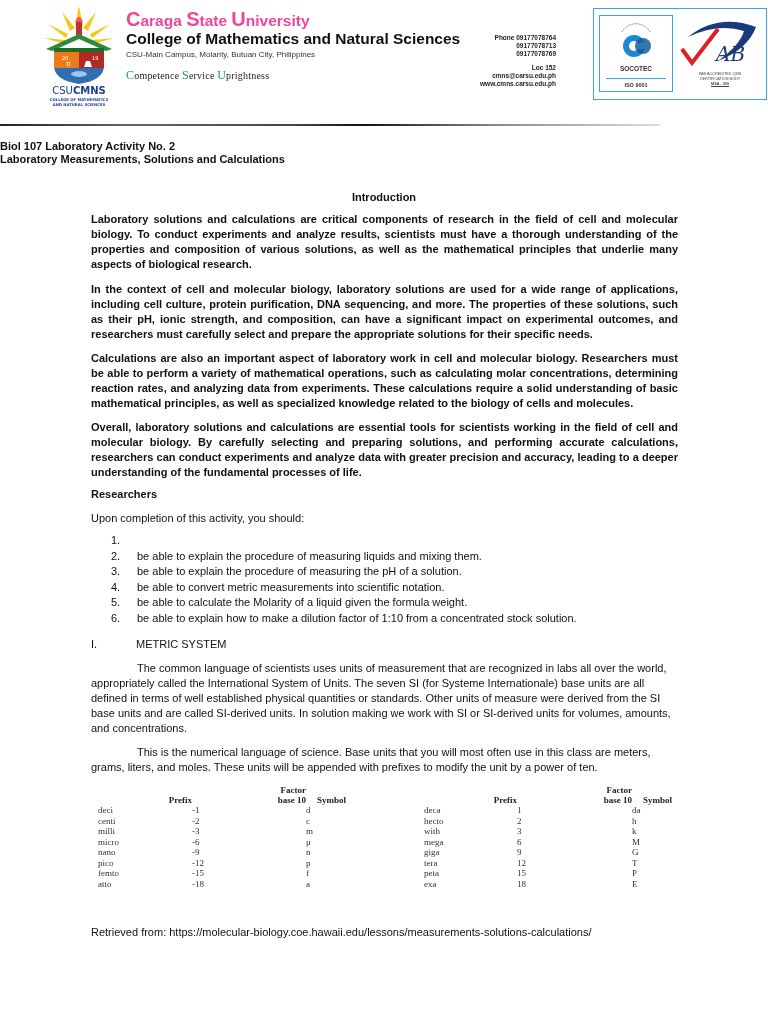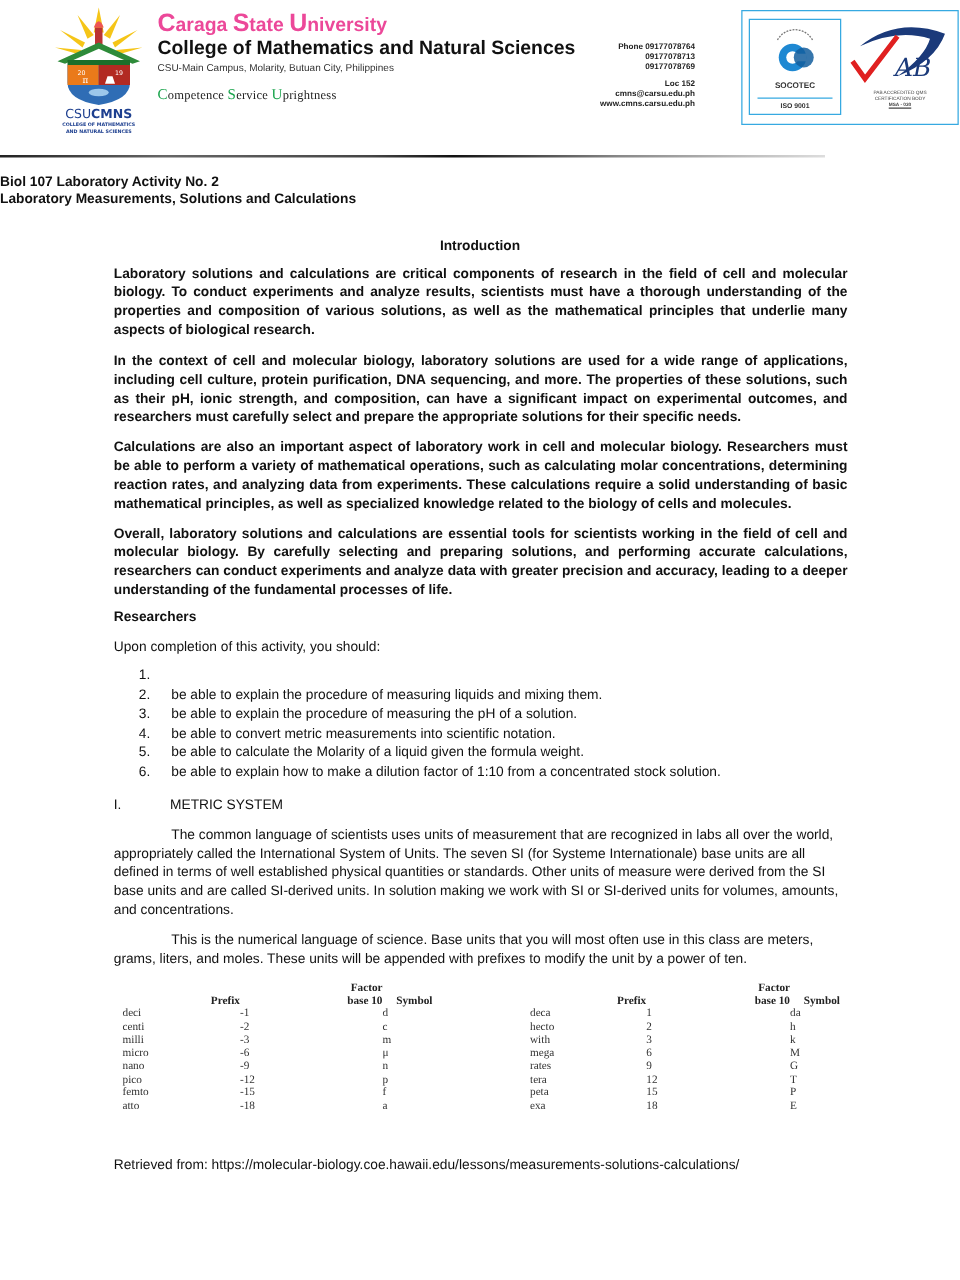--- a/index.html
+++ b/index.html
@@ -259,21 +259,21 @@
         <td>with</td>
         <td>3</td>
         <td>k</td>
       </tr>
     <tr>
         <td>mega</td>
         <td>6</td>
         <td>M</td>
       </tr>
     <tr>
-        <td>rates</td>
+        <td>giga</td>
         <td>9</td>
         <td>G</td>
       </tr>
     <tr>
         <td>tera</td>
         <td>12</td>
         <td>T</td>
       </tr>
     <tr>
         <td>peta</td>

